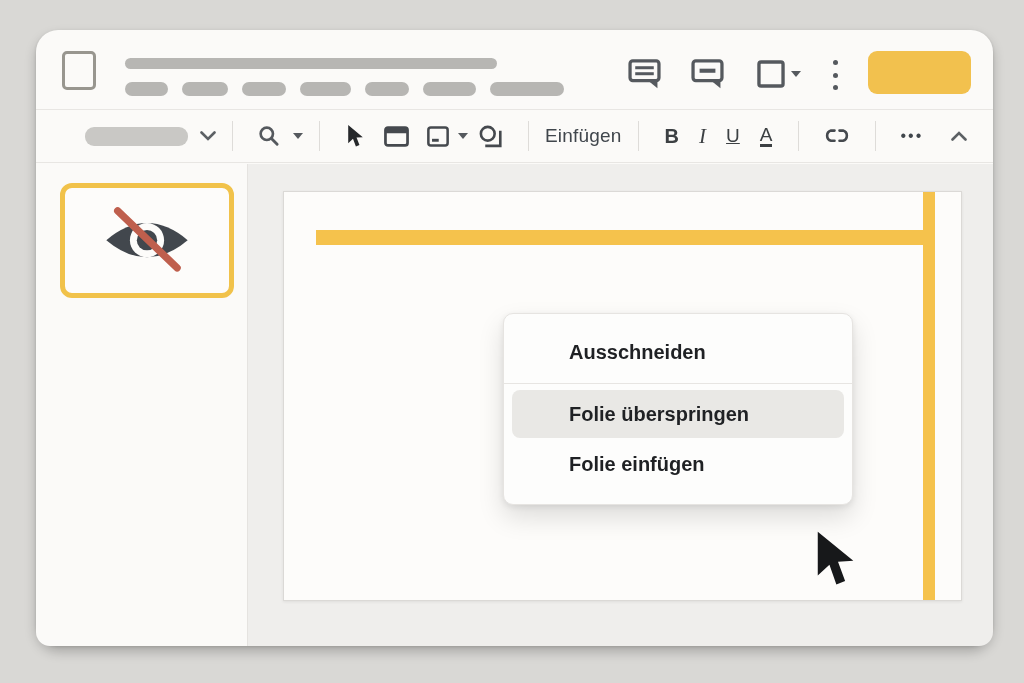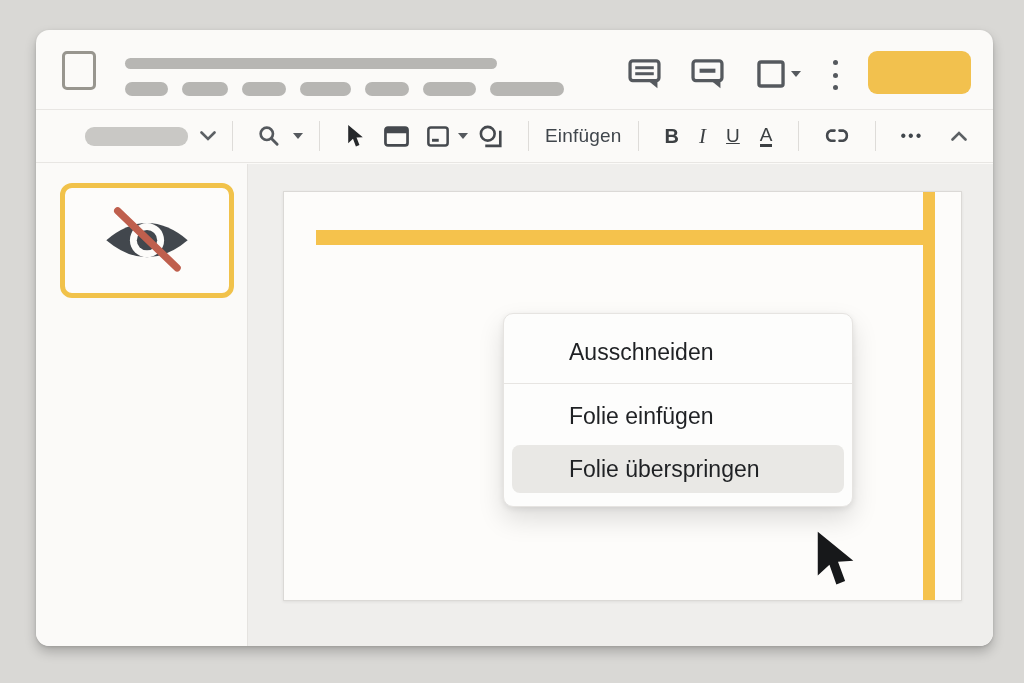--- a/index.html
+++ b/index.html
@@ -18,21 +18,21 @@
     --eye:#42474d;
     --slash:#bf5f4d;
     --menu-text:#1f2124;
     --highlight:#e9e8e5;
   }
   *{margin:0;padding:0;box-sizing:border-box;}
   body{font-family:"Liberation Sans",sans-serif;background:var(--bg);}
   .screen{position:relative;width:1024px;height:683px;background:var(--bg);overflow:hidden;}
 
   .window{position:absolute;left:36px;top:30px;width:957px;height:616px;background:var(--win);
-    border-radius:13px;box-shadow:0 6px 12px rgba(0,0,0,.22),0 1px 3px rgba(0,0,0,.12);}
+    border-radius:22px;box-shadow:0 6px 12px rgba(0,0,0,.22),0 1px 3px rgba(0,0,0,.12);}
 
   
   .header{position:relative;height:80px;border-bottom:1px solid var(--hairline);}
   .doc-icon{position:absolute;left:26px;top:21px;width:34px;height:39px;border:3px solid #98968f;border-radius:5px;background:var(--win);}
   .title-bar{position:absolute;left:89px;top:28px;width:372px;height:11px;border-radius:6px;background:var(--pill);}
   .menu-pills{position:absolute;left:89px;top:52px;display:flex;gap:14px;}
   .menu-pills .pill{height:14px;border-radius:7px;background:var(--pill);}
 
   .hicon{position:absolute;top:28px;width:34px;height:32px;display:flex;align-items:center;justify-content:center;}
   .kebab{position:absolute;top:29px;width:10px;height:32px;display:flex;flex-direction:column;align-items:center;justify-content:space-between;padding:1px 0;}
@@ -61,21 +61,21 @@
   .sidebar{width:212px;background:var(--win);border-right:1px solid #e5e3e0;position:relative;}
   .thumb{position:absolute;left:24px;top:19px;width:174px;height:115px;background:#fdfcfa;border:5px solid var(--thumb-border);border-radius:12px;display:flex;align-items:center;justify-content:center;cursor:pointer;}
   .canvas{flex:1;background:var(--canvas);position:relative;}
   .slide{position:absolute;left:35px;top:27px;width:679px;height:410px;background:#fdfcfa;border:1px solid #dbd9d6;box-shadow:0 1px 3px rgba(0,0,0,.07);}
   .hbar{position:absolute;left:32px;top:38px;width:608px;height:15px;background:var(--bar-yellow);}
   .vbar{position:absolute;left:639px;top:0;width:12px;height:100%;background:var(--bar-yellow);}
 
   
   .context-menu{position:absolute;left:503px;top:313px;width:350px;background:#fdfdfc;border:1px solid #e6e4e1;
     border-radius:10px;box-shadow:0 12px 26px rgba(0,0,0,.13),0 2px 6px rgba(0,0,0,.08);padding:12px 0 13px 0;z-index:5;}
-  .cm-item{height:53px;display:flex;align-items:center;padding-left:65px;font-size:23px;color:var(--menu-text);cursor:pointer;}
+  .cm-item{height:53px;display:flex;align-items:center;padding-left:65px;font-size:20px;color:var(--menu-text);cursor:pointer;font-weight:bold;}
   .cm-div{height:1px;background:#e7e5e2;margin:4px 0 6px 0;}
   .cm-item.highlight{height:48px;margin:2px 8px 0 8px;padding-left:57px;background:var(--highlight);border-radius:8px;}
 
   .pointer{position:absolute;left:812px;top:529px;z-index:6;}
 
   svg{display:block;}
 </style>
 </head>
 <body>
 
@@ -204,22 +204,22 @@
           <div class="hbar"></div>
           <div class="vbar"></div>
         </div>
       </div>
     </div>
   </div>
 
   <div class="context-menu">
     <div class="cm-item">Ausschneiden</div>
     <div class="cm-div"></div>
+    <div class="cm-item highlight">Folie überspringen</div>
     <div class="cm-item">Folie einfügen</div>
-    <div class="cm-item highlight">Folie überspringen</div>
   </div>
 
   <div class="pointer">
     <svg width="48" height="62" viewBox="0 0 26 34">
       <path d="M3,1.5 L3,25.5 L9.4,19.6 L13.2,30.4 L18,28.5 L14.1,18 L22.5,17.4 Z" fill="#17181a"></path>
     </svg>
   </div>
 </div>
 
 </body></html>

